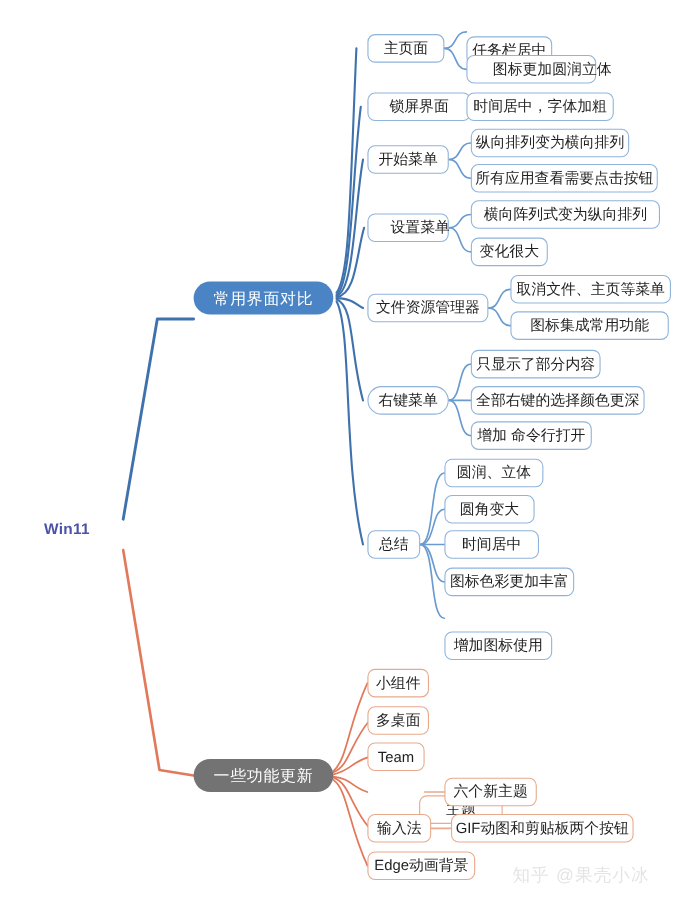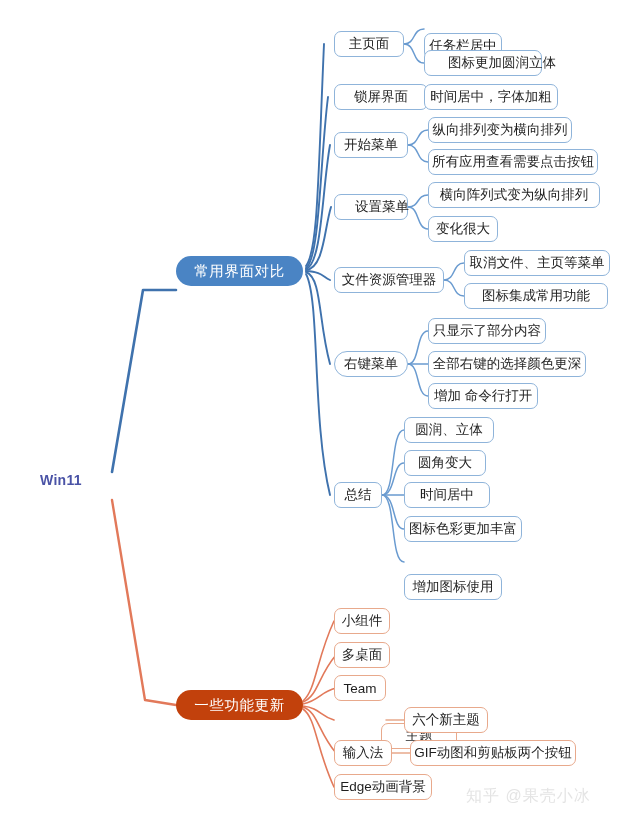--- a/index.html
+++ b/index.html
@@ -43,21 +43,21 @@
     align-items: center;
     justify-content: center;
     border-radius: 999px;
     color: #ffffff;
     font-size: 14.5px;
     letter-spacing: 0.6px;
     white-space: nowrap;
     box-sizing: border-box;
   }
   .pill-blue { background: #4a84c4; }
-  .pill-orange { background: #c2410c; }
+  .pill-orange { background: #737373; }
 
   
   .box {
     position: absolute;
     display: flex;
     align-items: center;
     justify-content: center;
     box-sizing: border-box;
     background: #ffffff;
     border-radius: 7px;

